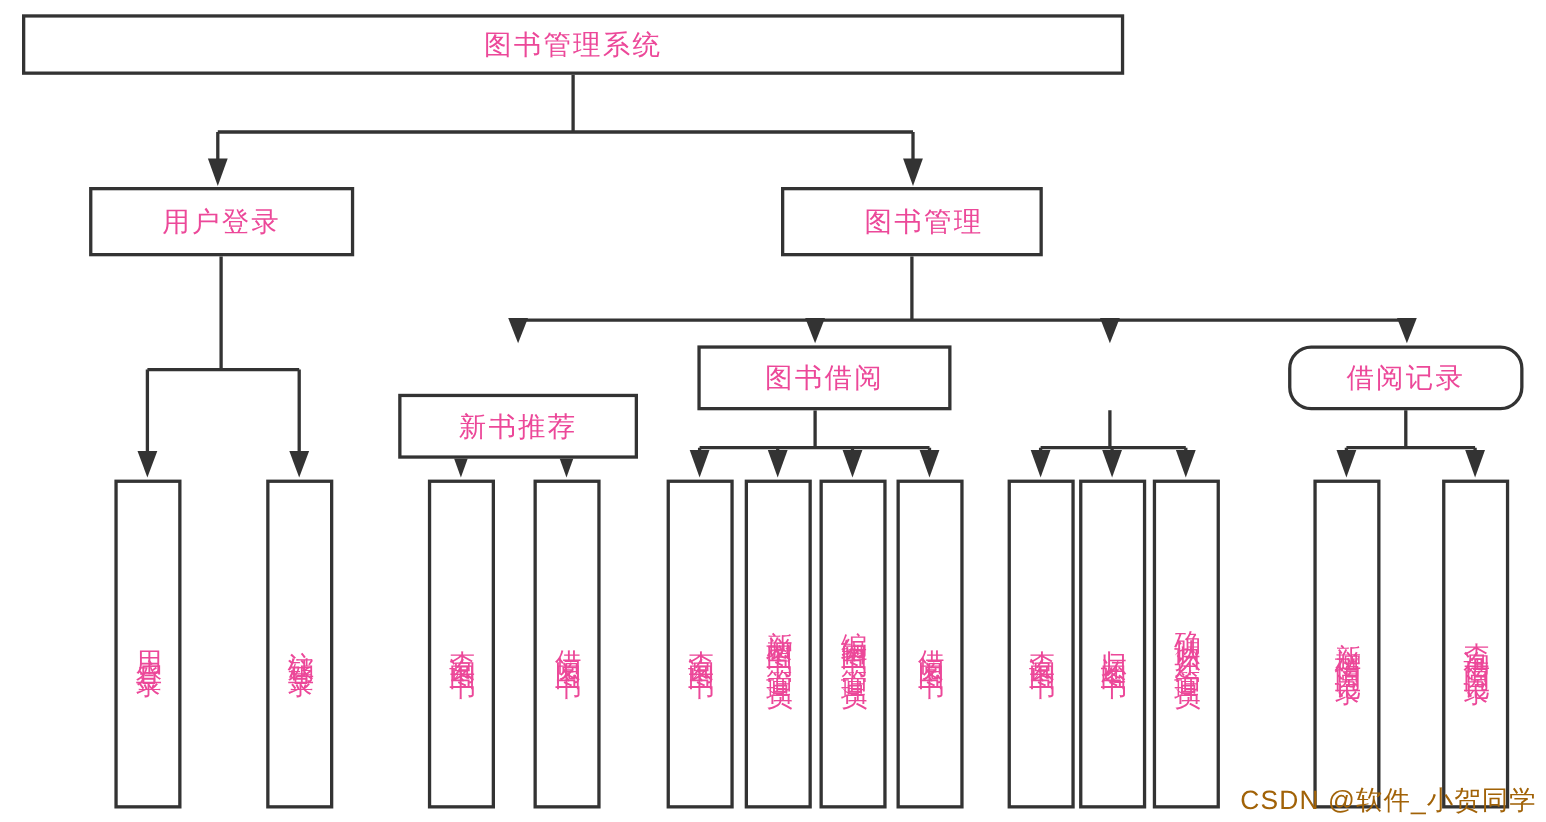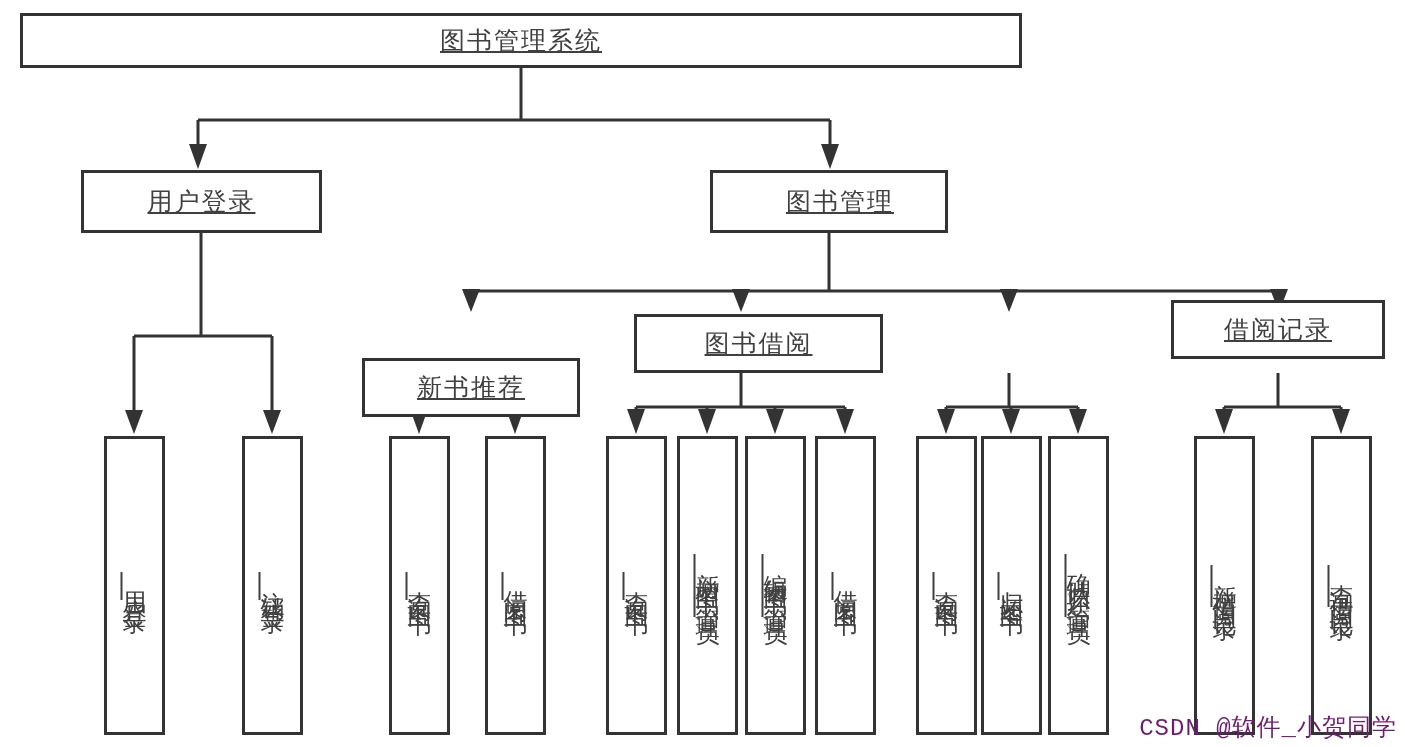--- a/index.html
+++ b/index.html
@@ -30,40 +30,38 @@
     display: flex;
     align-items: center;
     justify-content: center;
     z-index: 2;
     color: #333333;
   }
   .node .lbl {
     font-size: 25px;
     letter-spacing: 2px;
     white-space: nowrap;
-    color: #404040;
-    text-decoration: underline;
+    color: #ec4899;
   }
   .leaf .lbl {
     writing-mode: vertical-rl;
     text-orientation: mixed;
     font-size: 24px;
     letter-spacing: 7px;
     white-space: normal;
     line-height: 1;
   }
   .watermark {
     position: absolute;
     right: 8px;
     bottom: 4px;
     font-size: 24px;
-    color: #701a75;
+    color: #a16207;
     letter-spacing: 1px;
     z-index: 3;
-    font-family: Liberation Mono, monospace;
   }
 </style>
 </head>
 <body>
 
 <div id="stage">
 
   <svg id="wires" viewBox="0 0 1405 747" xmlns="http://www.w3.org/2000/svg">
     <g stroke="#333333" stroke-width="3" fill="none">
 
@@ -118,24 +116,24 @@
   <div class="node" style="left:81px; top:170px; width:241px; height:63px;">
     <span class="lbl">用户登录</span>
   </div>
   <div class="node" style="left:710px; top:170px; width:238px; height:63px;padding-left:22px;">
     <span class="lbl">图书管理</span>
   </div>
 
   <div class="node" style="left:362px; top:314px; width:218px; height:59px;margin-top:44px;">
     <span class="lbl">新书推荐</span>
   </div>
-  <div class="node" style="left:634px; top:314px; width:249px; height:59px;">
+  <div class="node" style="left:634px; top:314px; width:231px; height:59px;">
     <span class="lbl">图书借阅</span>
   </div>
-  <div class="node" style="left:1171px; top:300px; width:214px; height:59px;">
+  <div class="node" style="left:1171px; top:314px; width:214px; height:59px;border-radius:21px;">
     <span class="lbl">借阅记录</span>
   </div>
 
   <div class="node leaf" style="left:104px; top:436px; width:61px; height:299px;">
     <span class="lbl">用户登录</span>
   </div>
   <div class="node leaf" style="left:242px; top:436px; width:61px; height:299px;">
     <span class="lbl">注销登录</span>
   </div>
 

